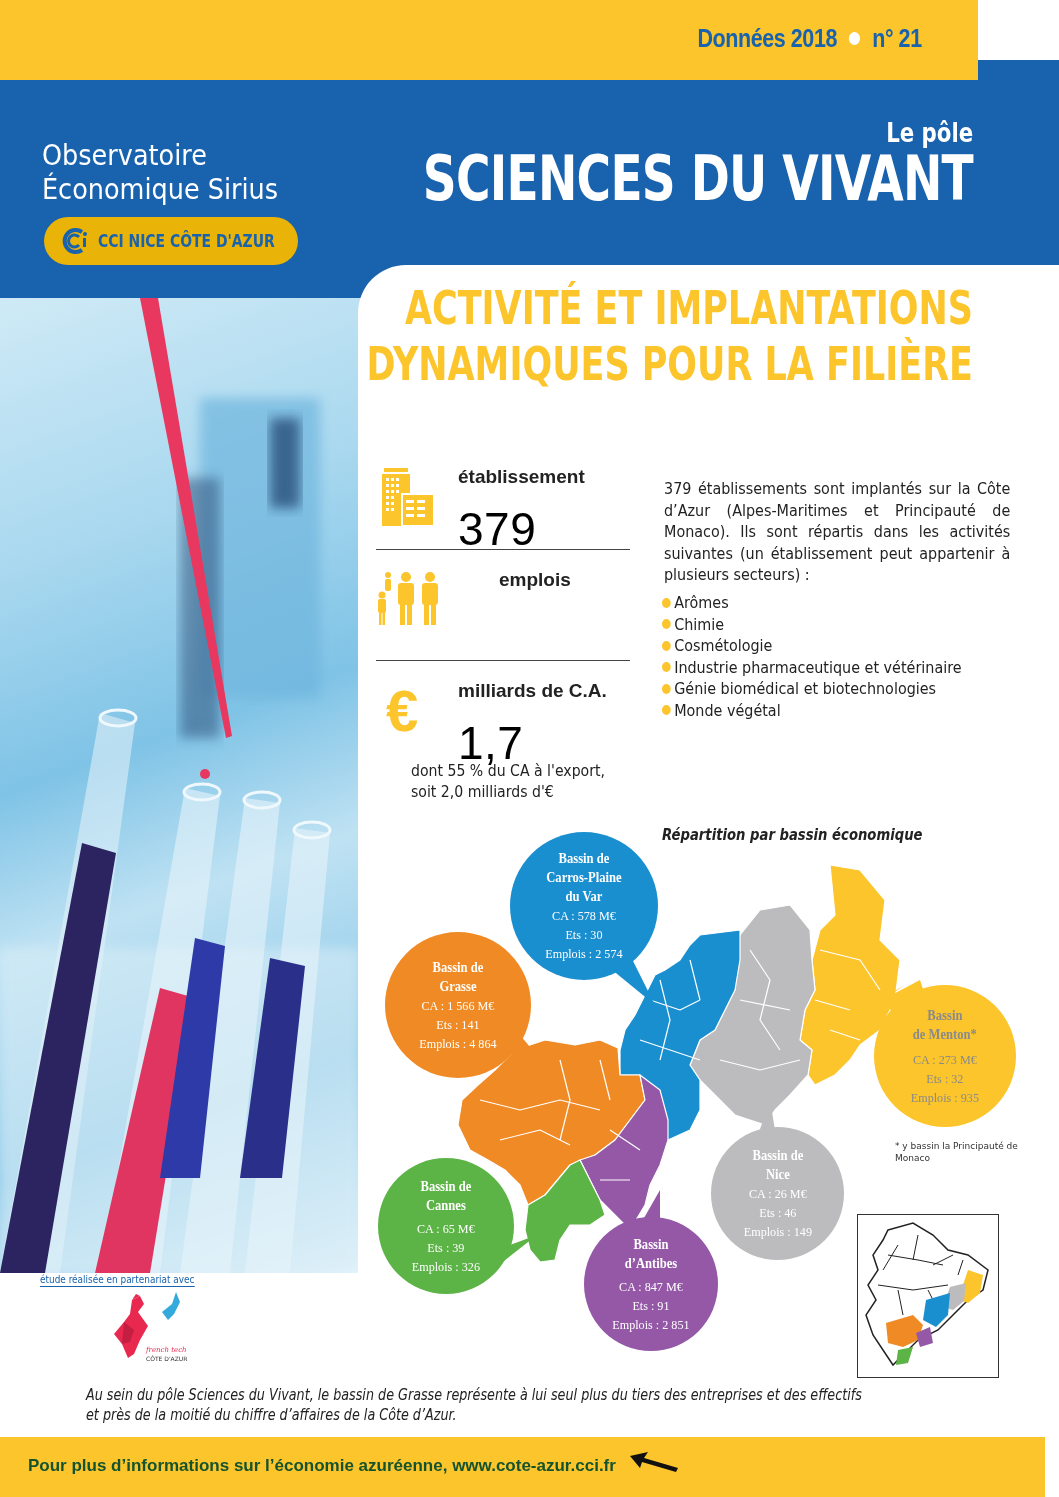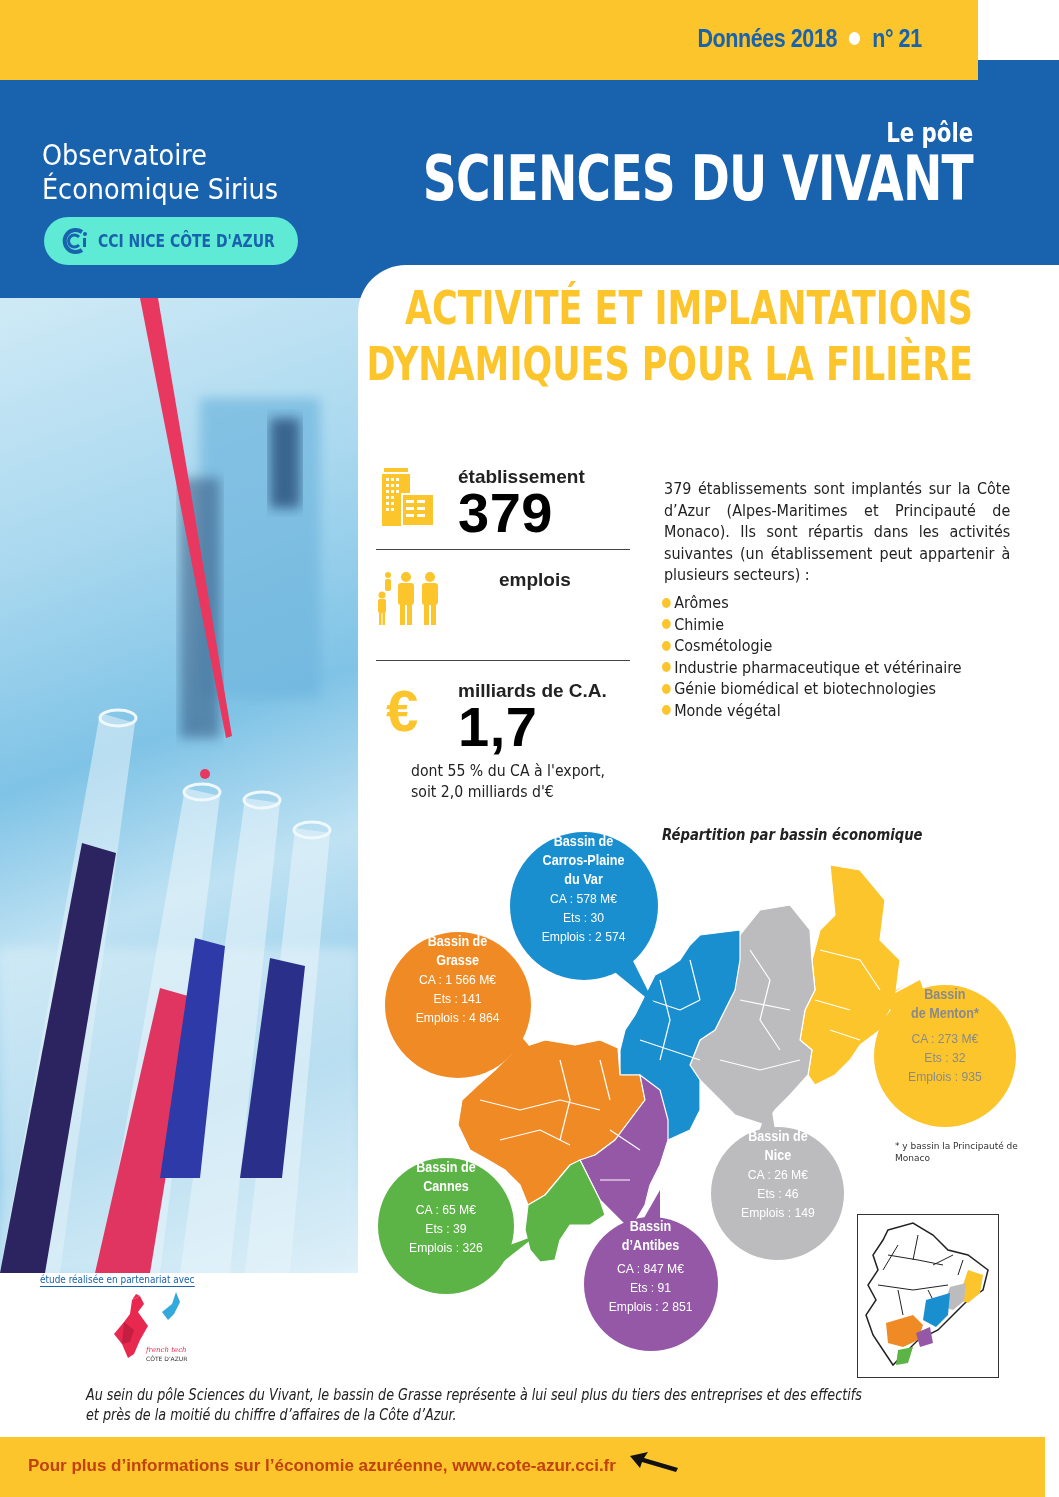--- a/index.html
+++ b/index.html
@@ -7,54 +7,54 @@
   .abs { position: absolute; }
 
   
   .top-yellow { left: 0; top: 0; width: 978px; height: 80px; background: #FCC52C; }
   .top-issue { right: 137px; top: 24px; font-family: "Liberation Sans", sans-serif; font-weight: bold; color: #1862AE; font-size: 25px; letter-spacing: -0.5px; display: flex; align-items: center; gap: 14px; transform: scaleX(0.86); transform-origin: right center; }
   .top-issue .dot { width: 13px; height: 13px; border-radius: 50%; background: #ffffff; display: inline-block; }
   .blue-band-right { left: 978px; top: 60px; width: 81px; height: 20px; background: #1862AE; }
   .blue-band { left: 0; top: 80px; width: 1059px; height: 218px; background: #1862AE; }
 
   .obs-title { left: 42px; top: 138px; color: #ffffff; font-size: 29px; line-height: 34px; font-family: "DejaVu Sans", sans-serif; transform: scaleX(0.88); transform-origin: left top; }
-  .cci-pill { left: 44px; top: 217px; width: 254px; height: 48px; background: #5eead4; border-radius: 24px; display: flex; align-items: center; padding-left: 18px; gap: 8px; }
+  .cci-pill { left: 44px; top: 217px; width: 254px; height: 48px; background: #eab308; border-radius: 24px; display: flex; align-items: center; padding-left: 18px; gap: 8px; }
   .cci-pill .logo { width: 28px; height: 28px; position: relative; }
   .cci-pill .label { color: #1862AE; font-weight: bold; font-size: 17px; font-family: "DejaVu Sans", sans-serif; transform: scaleX(0.82); transform-origin: left center; white-space: nowrap; }
 
   .pole-sub { right: 86px; top: 118px; color: #ffffff; font-weight: bold; font-size: 26px; font-family: "DejaVu Sans", sans-serif; transform: scaleX(0.82); transform-origin: right top; }
   .pole-title { right: 86px; top: 148px; color: #ffffff; font-weight: bold; font-size: 62px; line-height: 62px; font-family: "DejaVu Sans", sans-serif; transform: scaleX(0.76); transform-origin: right top; white-space: nowrap; letter-spacing: -1px; }
 
   
   .photo { left: 0; top: 298px; width: 360px; height: 975px; overflow: hidden;
     background: linear-gradient(160deg, #cfeaf6 0%, #a9d8ef 25%, #7fc3e6 45%, #bfe2f3 60%, #8cc9e8 80%, #e6f4fb 100%); }
   .white-card { left: 358px; top: 265px; width: 701px; height: 1160px; background: #ffffff; border-top-left-radius: 48px; }
 
   
   .headline { right: 86px; top: 280px; text-align: right; color: #FCC52C; font-weight: bold; font-size: 46px; line-height: 56px; font-family: "DejaVu Sans", sans-serif; transform: scaleX(0.76); transform-origin: right top; white-space: nowrap; }
 
   
   .kf { left: 376px; width: 254px; }
   .kf-label { position: absolute; left: 82px; font-weight: bold; font-size: 19px; color: #222; }
-  .kf-value { position: absolute; left: 82px; font-weight: bold; font-size: 56px; color: #000; line-height: 46px; letter-spacing: 0.5px; }
+  .kf-value { position: absolute; left: 82px; font-weight: normal; font-size: 46px; color: #000; line-height: 46px; letter-spacing: 0.5px; margin-top: 16px; }
   .kf-divider { left: 376px; width: 254px; height: 1px; background: #444; }
   .kf-note { left: 411px; top: 760px; font-size: 16px; line-height: 21px; color: #222; font-family: "DejaVu Sans", sans-serif; transform: scaleX(0.88); transform-origin: left top; }
 
   .intro { left: 664px; top: 478px; width: 398px; font-size: 16.5px; line-height: 21.5px; color: #222; font-family: "DejaVu Sans", sans-serif; text-align: justify; transform: scaleX(0.87); transform-origin: left top; }
   .sectors { left: 662px; top: 592px; font-size: 16.5px; line-height: 21.5px; color: #222; font-family: "DejaVu Sans", sans-serif; transform: scaleX(0.87); transform-origin: left top; list-style: none; }
   .sectors li { display: flex; align-items: center; gap: 4px; white-space: nowrap; }
   .sectors .bullet { width: 10px; height: 10px; border-radius: 50%; background: #FCC52C; display: inline-block; }
 
   .map-title { left: 662px; top: 826px; font-style: italic; font-weight: bold; font-size: 15px; color: #222; font-family: "DejaVu Sans", sans-serif; transform: scaleX(0.88); transform-origin: left top; white-space: nowrap; }
 
   
   .map-svg { left: 440px; top: 860px; width: 500px; height: 420px; }
 
   
-  .bubble { border-radius: 50%; display: flex; flex-direction: column; align-items: center; text-align: center; color: #ffffff; font-family: Liberation Sans, sans-serif; }
+  .bubble { border-radius: 50%; display: flex; flex-direction: column; align-items: center; justify-content: center; text-align: center; color: #ffffff; font-family: Liberation Serif, serif; }
   .bubble .b-name { font-weight: bold; font-size: 14px; line-height: 19px; }
   .bubble .b-line { font-size: 13.5px; line-height: 19px; }
   .bubble-inner { transform: scaleX(0.9); }
   .b-carros { left: 510px; top: 832px; width: 148px; height: 148px; background: #1A8FD0; }
   .b-grasse { left: 385px; top: 932px; width: 146px; height: 146px; background: #F08A24; }
   .b-menton { left: 874px; top: 985px; width: 142px; height: 142px; background: #FCC52C; color: #8a8a8a; }
   .b-nice { left: 711px; top: 1127px; width: 133px; height: 133px; background: #BCBCBE; }
   .b-cannes { left: 378px; top: 1158px; width: 136px; height: 136px; background: #5CB346; }
   .b-antibes { left: 584px; top: 1217px; width: 134px; height: 134px; background: #9458A6; }
 
@@ -64,21 +64,21 @@
   .inset { left: 857px; top: 1214px; width: 142px; height: 164px; border: 1.5px solid #333; background: #fff; }
 
   
   .partner-text { left: 40px; top: 1273px; font-size: 10.5px; color: #1862AE; border-bottom: 1px solid #1862AE; font-family: "DejaVu Sans", sans-serif; transform: scaleX(0.85); transform-origin: left top; white-space: nowrap; padding-bottom: 1px; }
   .frenchtech { left: 110px; top: 1290px; width: 80px; height: 82px; }
 
   .conclusion { left: 86px; top: 1385px; font-style: italic; font-size: 15px; line-height: 20px; color: #222; font-family: "DejaVu Sans", sans-serif; transform: scaleX(0.85); transform-origin: left top; white-space: nowrap; }
 
   
   .footer { left: 0; top: 1437px; width: 1045px; height: 60px; background: #FCC52C; }
-  .footer-text { left: 28px; top: 1452px; font-weight: bold; font-size: 17px; color: #c2410c; display: flex; align-items: center; gap: 14px; white-space: nowrap; }
+  .footer-text { left: 28px; top: 1452px; font-weight: bold; font-size: 17px; color: #14532d; display: flex; align-items: center; gap: 14px; white-space: nowrap; }
 </style>
 </head>
 <body>
 
 <div class="abs top-yellow"></div>
 <div class="abs top-issue">
   <span>Données 2018</span>
   <span class="dot"></span>
   <span>n° 21</span>
 </div>

